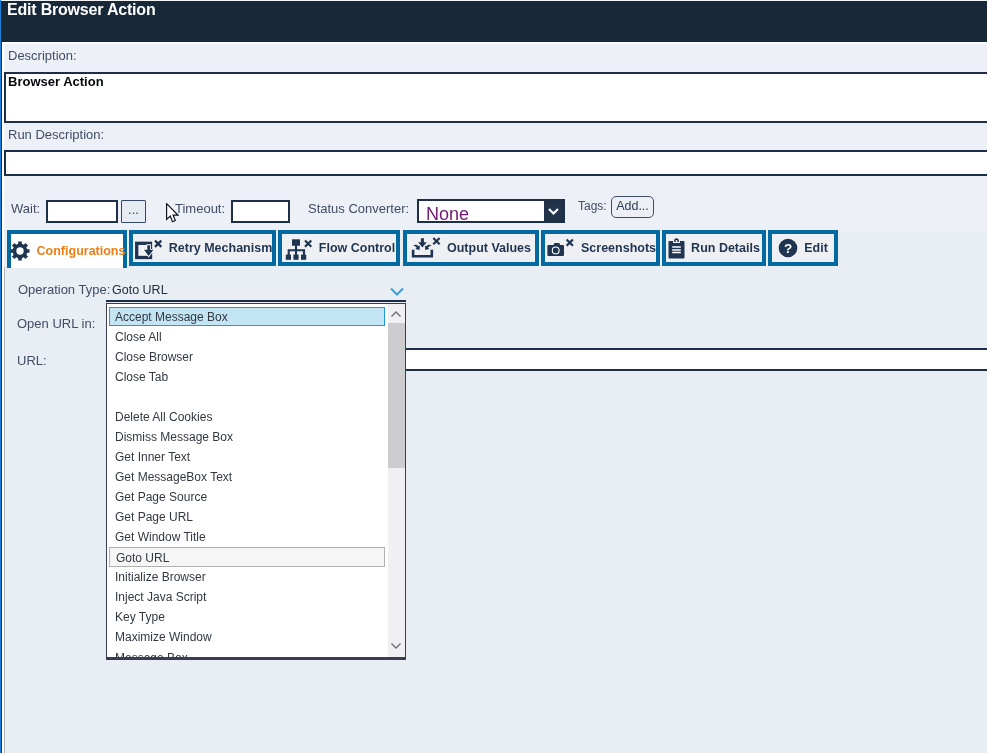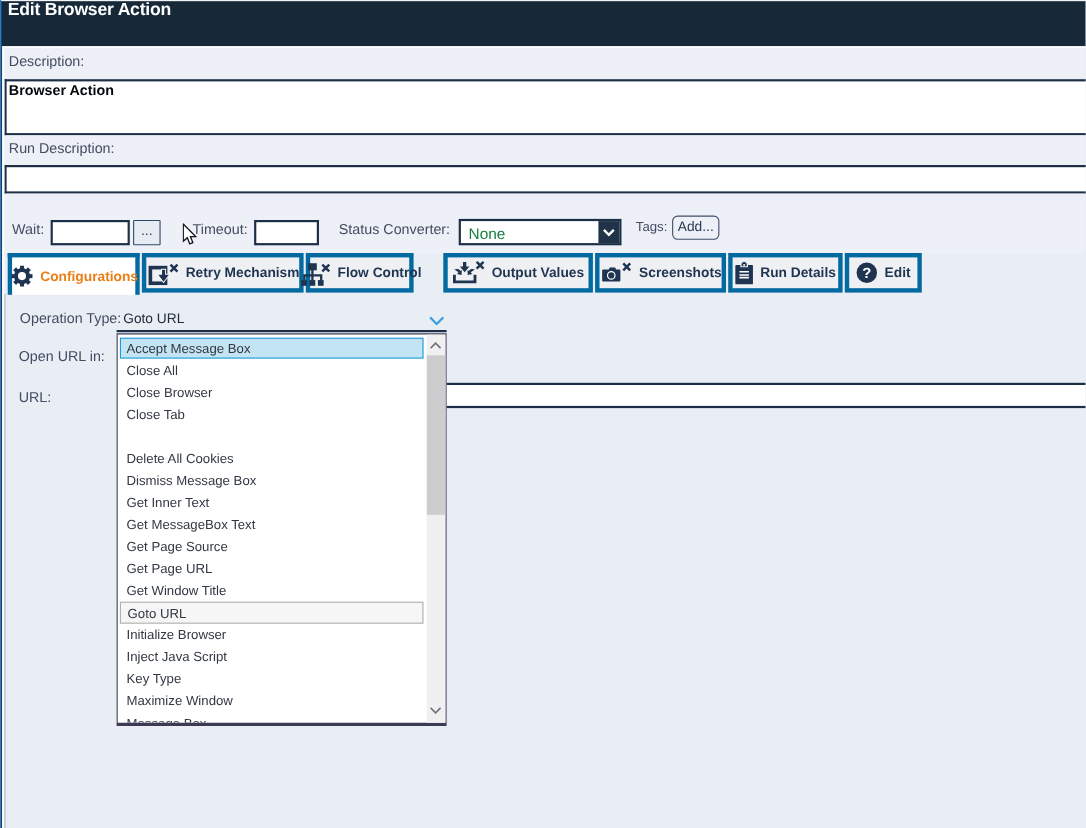--- a/index.html
+++ b/index.html
@@ -27,21 +27,21 @@
   .descbox { left:4px; top:72px; width:985px; height:51px; background:#fff; border:2px solid #1c2f47; border-right:none; }
   .descbox span { position:absolute; left:0px; top:0px; padding-left:2px; font-size:13px; font-weight:bold; color:#04070b; }
   .runbox { left:4px; top:150px; width:985px; height:26px; background:#fff; border:2px solid #1c2f47; border-right:none; }
 
   .waitrow { left:4px; top:176px; width:983px; height:55px; background:#edf0f6; }
   .lbl { position:absolute; font-size:13px; color:#424c62; white-space:nowrap; }
   .tbox { position:absolute; background:#fff; border:2px solid #1c2f47; }
   .dotsbtn { position:absolute; left:121px; top:200px; width:25px; height:23px; background:#e7ebf2; border:1px solid #31486b; border-radius:1px; color:#31486b; font-size:13px; text-align:center; line-height:17px; }
 
   .combo { position:absolute; left:417px; top:199px; width:148px; height:24px; background:#fff; border:2px solid #1c2f47; }
-  .combo .txt { position:absolute; left:7px; top:3px; font-size:14px; color:#15803d; }
+  .combo .txt { position:absolute; left:7px; top:3px; font-size:18px; color:#701a75; }
   .combo .btn { position:absolute; right:0; top:0; width:19px; height:20px; background:#203349; }
 
   .addbtn { position:absolute; left:611px; top:196px; width:43px; height:22px; border:1.5px solid #3e4d68; border-radius:5px; font-size:12.5px; color:#2c3a52; text-align:center; line-height:19px; background:transparent; }
 
   
   .tab { position:absolute; top:230px; height:36px; background:#eff0f3; border:4px solid #0369a1; display:flex; align-items:center; justify-content:center; gap:6px; font-size:12.5px; font-weight:bold; color:#1e3450; white-space:nowrap; }
   .tab.active { top:230px; height:38px; background:#fff; border-bottom:none; z-index:5; color:#ea7f18; }
   .icwrap { position:relative; flex:0 0 auto; }
   .icwrap svg { display:block; }
 
@@ -112,21 +112,21 @@
   <div class="tab" style="left:129px; width:147px;">
     <span class="icwrap">
       <svg width="30" height="24" viewBox="0 0 30 24">
       <rect x="3.7" y="7.3" width="13.8" height="14.2" fill="none" stroke="#1e3450" stroke-width="3.3"></rect>
       <path d="M14.3 9.2 L17.1 9.2 L17.1 13.8 L20.5 13.8 L15.7 20.1 L10.9 13.8 L14.3 13.8 Z" fill="#1e3450" stroke="#fff" stroke-width="1.7" paint-order="stroke"></path>
       <path d="M22 4.6 L28.3 10.9 M28.3 4.6 L22 10.9" stroke="#1e3450" stroke-width="2.2" fill="none"></path>
     </svg>
     </span>
     <span>Retry Mechanism</span>
   </div>
-  <div class="tab" style="left:278px; width:98px;">
+  <div class="tab" style="left:278px; width:122px;">
     <span class="icwrap">
       <svg width="30" height="24" viewBox="0 0 30 24">
       <rect x="9" y="3.3" width="8" height="6.4" fill="#1e3450"></rect>
       <path d="M13 9 L13 19 M5.7 19 L5.7 14.3 L21 14.3 L21 19" fill="none" stroke="#1e3450" stroke-width="2.1"></path>
       <rect x="2.8" y="18.6" width="5.2" height="5.2" fill="#1e3450"></rect>
       <rect x="10.4" y="18.6" width="5.2" height="5.2" fill="#1e3450"></rect>
       <rect x="18" y="18.6" width="5.2" height="5.2" fill="#1e3450"></rect>
       <path d="M22 4.5 L28.3 10.8 M28.3 4.5 L22 10.8" stroke="#1e3450" stroke-width="2.2" fill="none"></path>
     </svg>
     </span>

